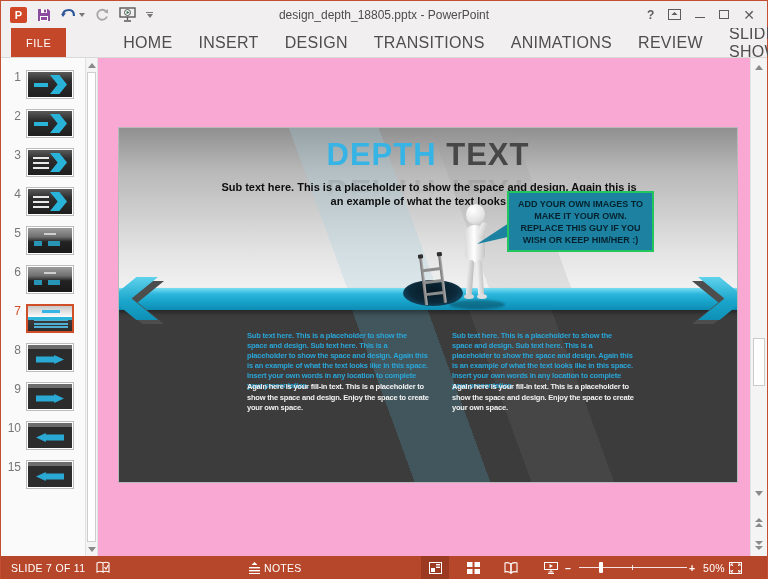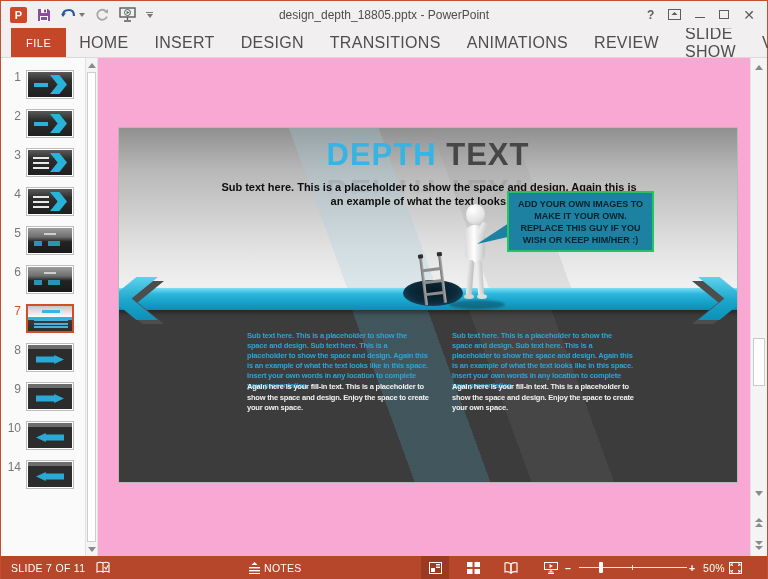--- a/index.html
+++ b/index.html
@@ -19,21 +19,21 @@
               border-top:4px solid #777; margin-left:2px; }
   .qat-more { display:flex; flex-direction:column; align-items:center; gap:1px; }
   .qat-more .bar { width:7px; height:1px; background:#777; }
   .win-title { position:absolute; left:0; right:0; text-align:center; font-size:12px; color:#4d4d4d; pointer-events:none; }
   .win-controls { margin-left:auto; display:flex; align-items:center; gap:14px; padding-right:12px; }
   .wc { color:#5c5c5c; font-size:12px; display:flex; align-items:center; justify-content:center; }
   .wc-max { width:10px; height:9px; border:1px solid #5c5c5c; }
   .wc-min { width:10px; height:1px; background:#5c5c5c; margin-top:6px; }
 
   
-  .ribbonbar { height:30px; display:flex; align-items:stretch; background:#f1efef; border-bottom:1px solid #dbd8d8; }
+  .ribbonbar { height:30px; display:flex; align-items:stretch; background:#f1efef; border-bottom:1px solid #dbd8d8;gap:44px; }
   .file-tab { background:#c5472a; color:#fff; font-size:11px; letter-spacing:.5px; padding:0 15px;
               display:flex; align-items:center; margin-left:10px; }
   .rtabs { display:flex; align-items:stretch; }
   .rtab { padding:0 13px; font-size:16px; color:#4e4e4e; letter-spacing:.3px; display:flex; align-items:center; }
   .account { margin-left:auto; display:flex; align-items:center; font-size:11px; color:#444; gap:4px; padding-right:6px; }
   .avatar { width:20px; height:17px; margin-left:4px; }
 
   
   .main { flex:1; display:flex; min-height:0; background:#eae9e9; }
 
@@ -308,21 +308,21 @@
               <div class="tc arrow-right"></div>
             </div>
           </div>
           <div class="titem">
             <span class="tnum">10</span>
             <div class="thumb">
               <div class="tc arrow-left"></div>
             </div>
           </div>
           <div class="titem">
-            <span class="tnum">14</span>
+            <span class="tnum">15</span>
             <div class="thumb">
               <div class="tc arrow-left"></div>
             </div>
           </div>
         </div>
     </div>
 
     <div class="t-scroll">
       <div class="arr" style="top:0;">
           <span class="tri-up"></span>

